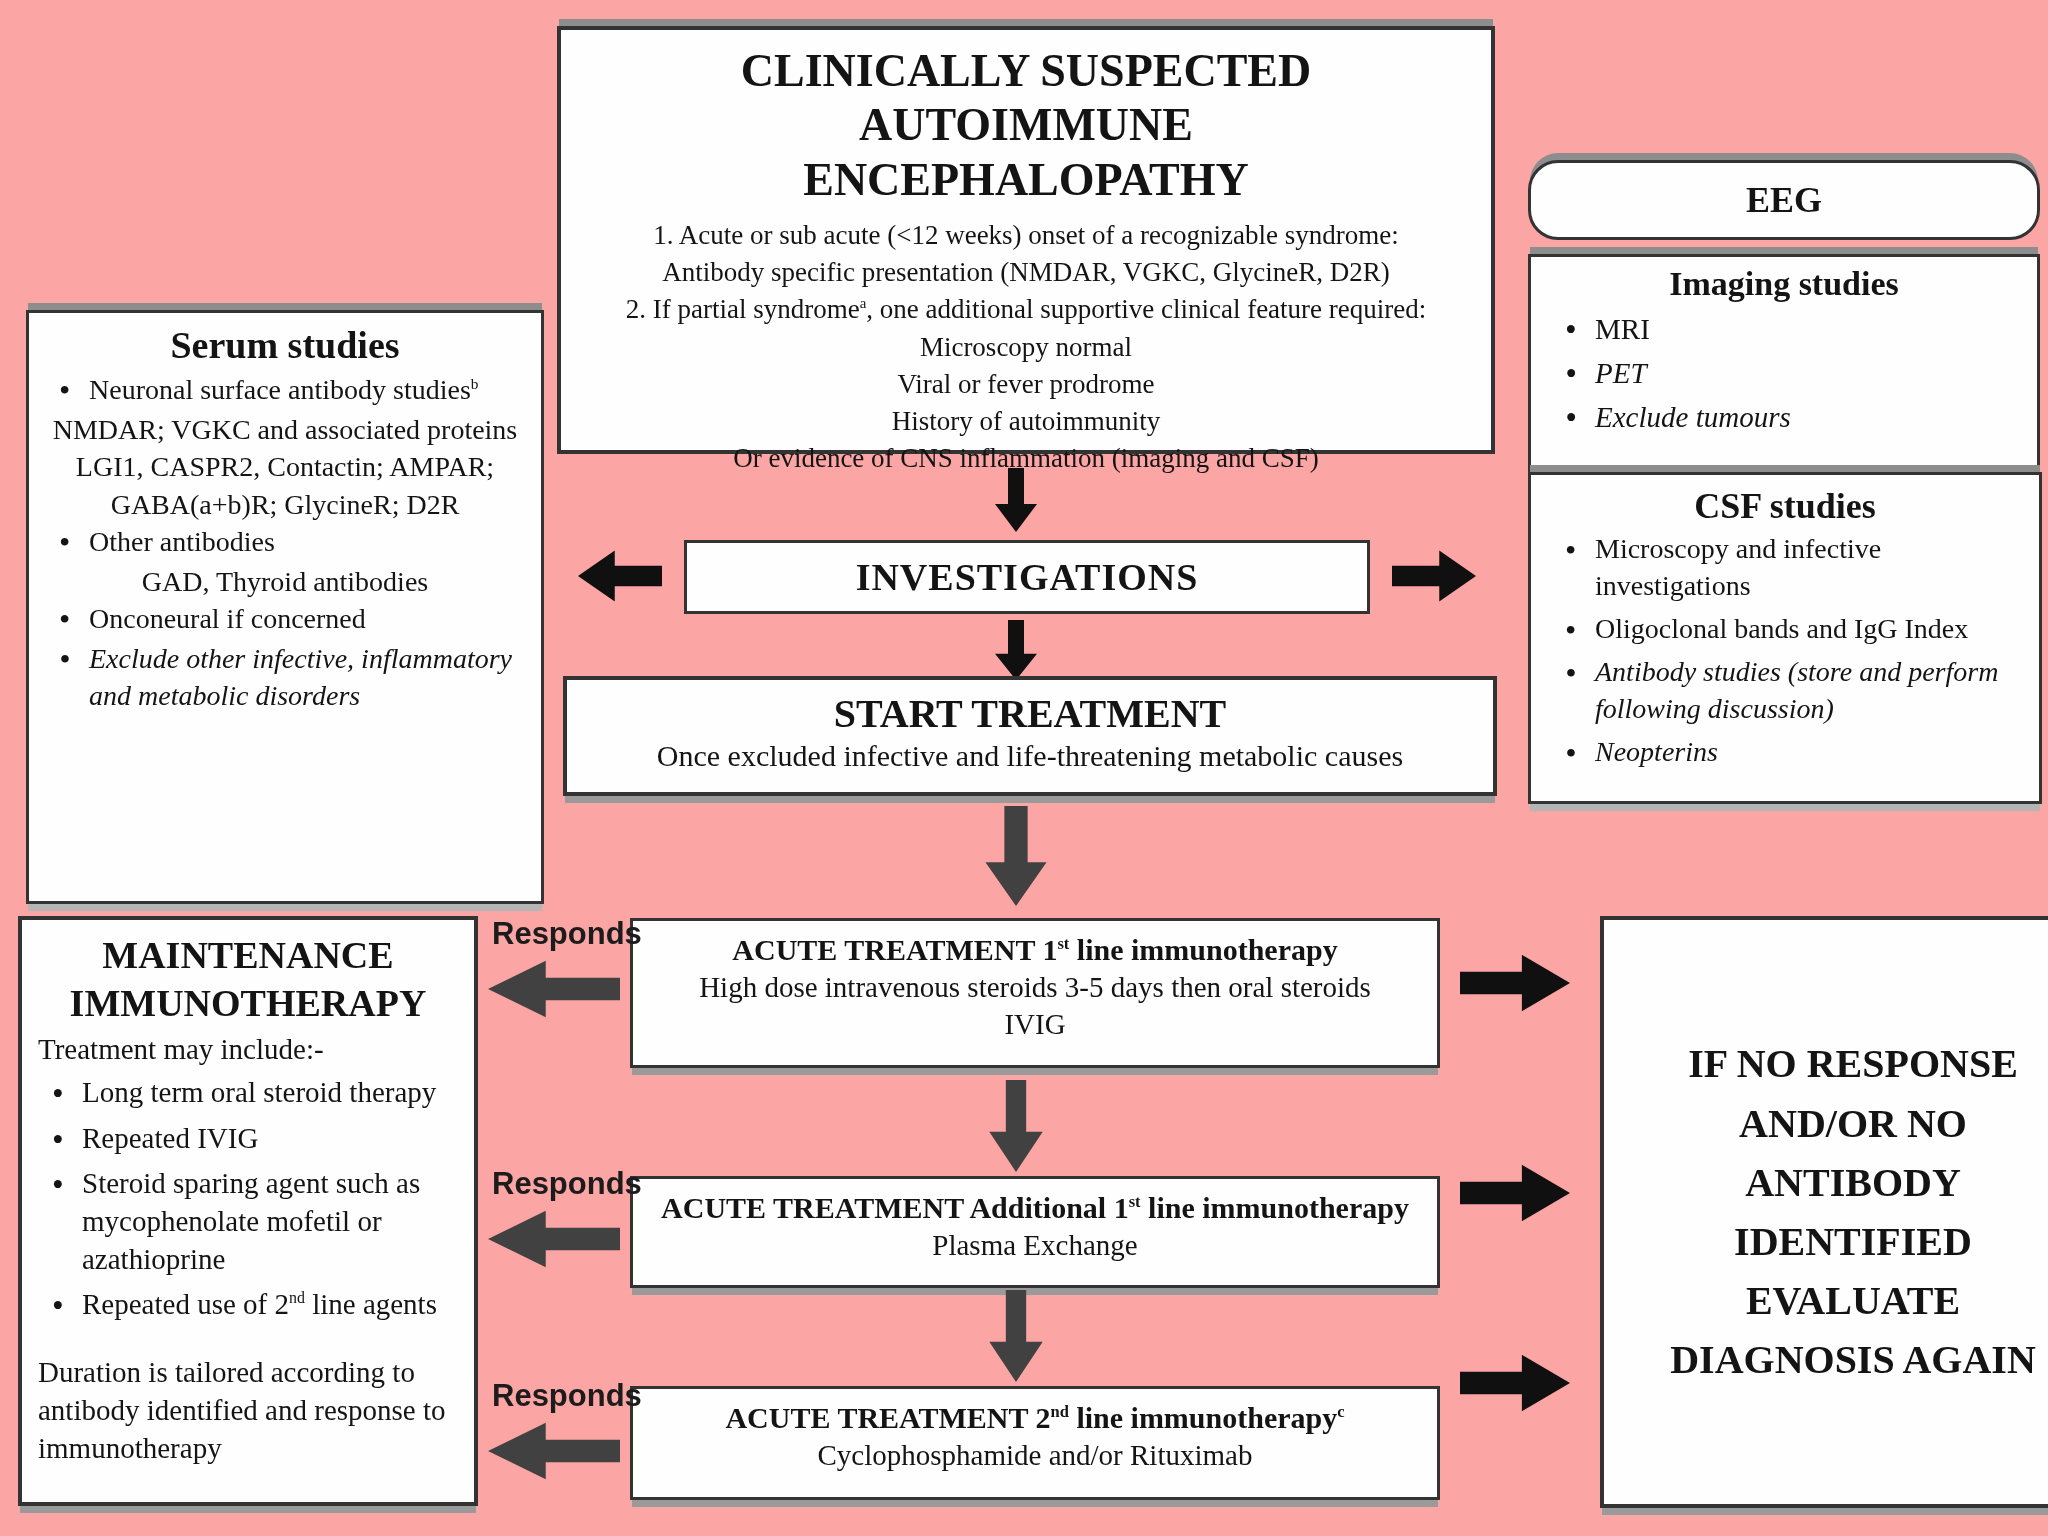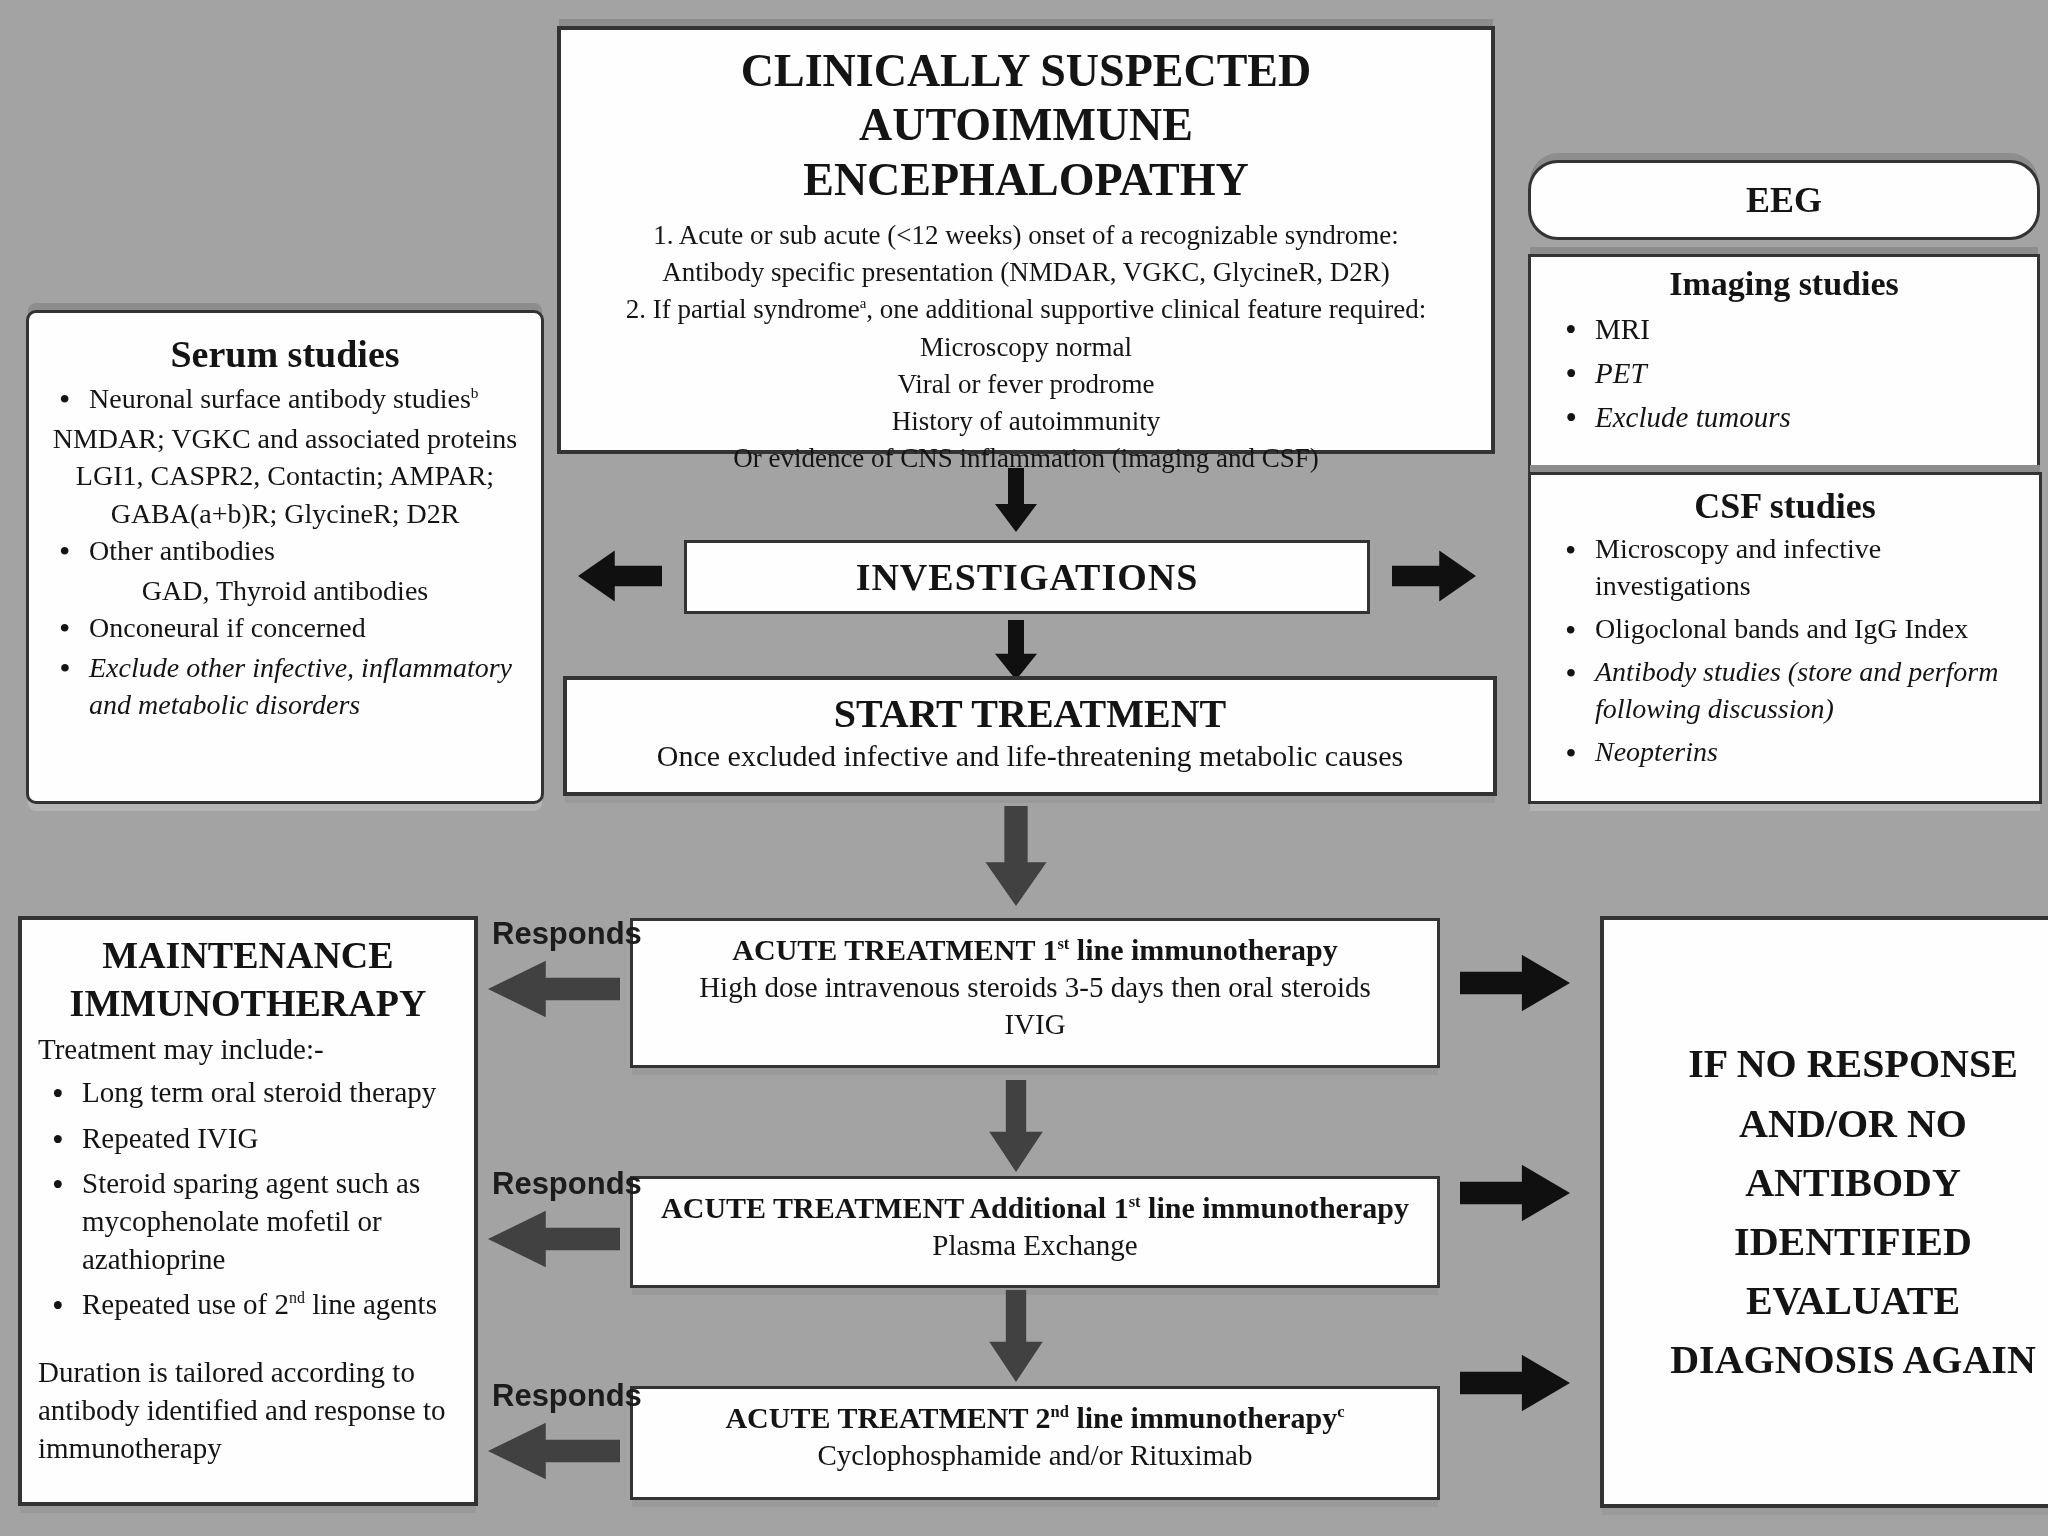--- a/index.html
+++ b/index.html
@@ -1,17 +1,17 @@
 <!DOCTYPE html>
 <html><head>
 <meta charset="utf-8">
 <style>
   html,body{margin:0;padding:0;background:#ffffff;}
   .canvas{
-    position:relative;width:2048px;height:1536px;background:#a3a3a3;
+    position:relative;width:2048px;height:1536px;background:#fca5a5;
     font-family:"Liberation Serif","DejaVu Serif",serif;color:#141414;
     overflow:hidden;
   }
   .box{position:absolute;background:#fefefe;border:3px solid #333333;box-sizing:border-box;}
   .b4{border-width:4px;}
   .shadow-top{box-shadow:0 -9px 0 -2px #8d8d8d;}
   .shadow-bottom{box-shadow:0 9px 0 -2px #9a9a9a;}
   .shadow-both{box-shadow:0 -9px 0 -2px #8d8d8d,0 9px 0 -2px #b5b5b5;}
   .italic{font-style:italic;}
   sup{font-size:0.55em;line-height:0;}
@@ -29,21 +29,21 @@
 
   
   .eeg-box{left:1528px;top:160px;width:512px;height:80px;display:flex;align-items:center;justify-content:center;font-size:36px;font-weight:bold;border-radius:30px;}
   .imaging-box{left:1528px;top:254px;width:512px;height:248px;padding:8px 20px;}
   .side-title{font-size:34px;font-weight:bold;text-align:center;margin-bottom:4px;}
   .imaging-box li{font-size:29px;line-height:1.52;}
   .csf-box{left:1528px;top:472px;width:514px;height:332px;padding:10px 20px;}
   .csf-box li{font-size:28px;line-height:1.32;margin-bottom:6px;}
 
   
-  .serum-box{left:26px;top:310px;width:518px;height:494px;padding:19px 16px;border-radius:10px;}
+  .serum-box{left:26px;top:310px;width:518px;height:594px;padding:10px 16px;}
   .serum-box .side-title{font-size:38px;}
   .serum-box li{font-size:28px;line-height:1.34;margin-bottom:2px;}
   .subline{font-size:28px;line-height:1.34;text-align:center;}
 
   
   .inv-box{left:684px;top:540px;width:686px;height:74px;display:flex;align-items:center;justify-content:center;font-size:38px;font-weight:bold;letter-spacing:1px;border-width:3px;}
   .start-box{left:563px;top:676px;width:934px;height:120px;padding-top:10px;}
   .start-title{font-size:40px;font-weight:bold;text-align:center;}
   .start-sub{font-size:30px;text-align:center;margin-top:2px;}
 

